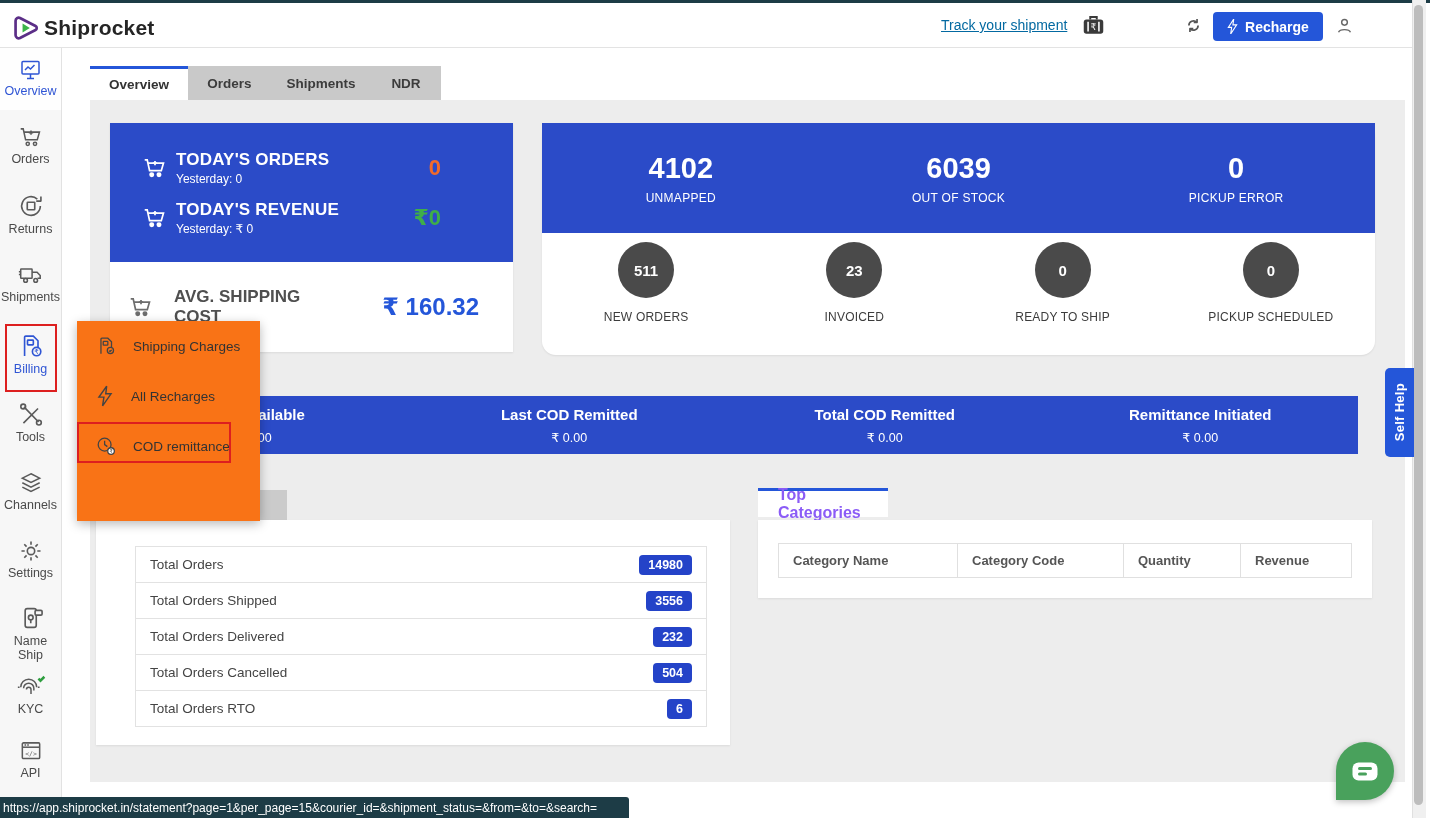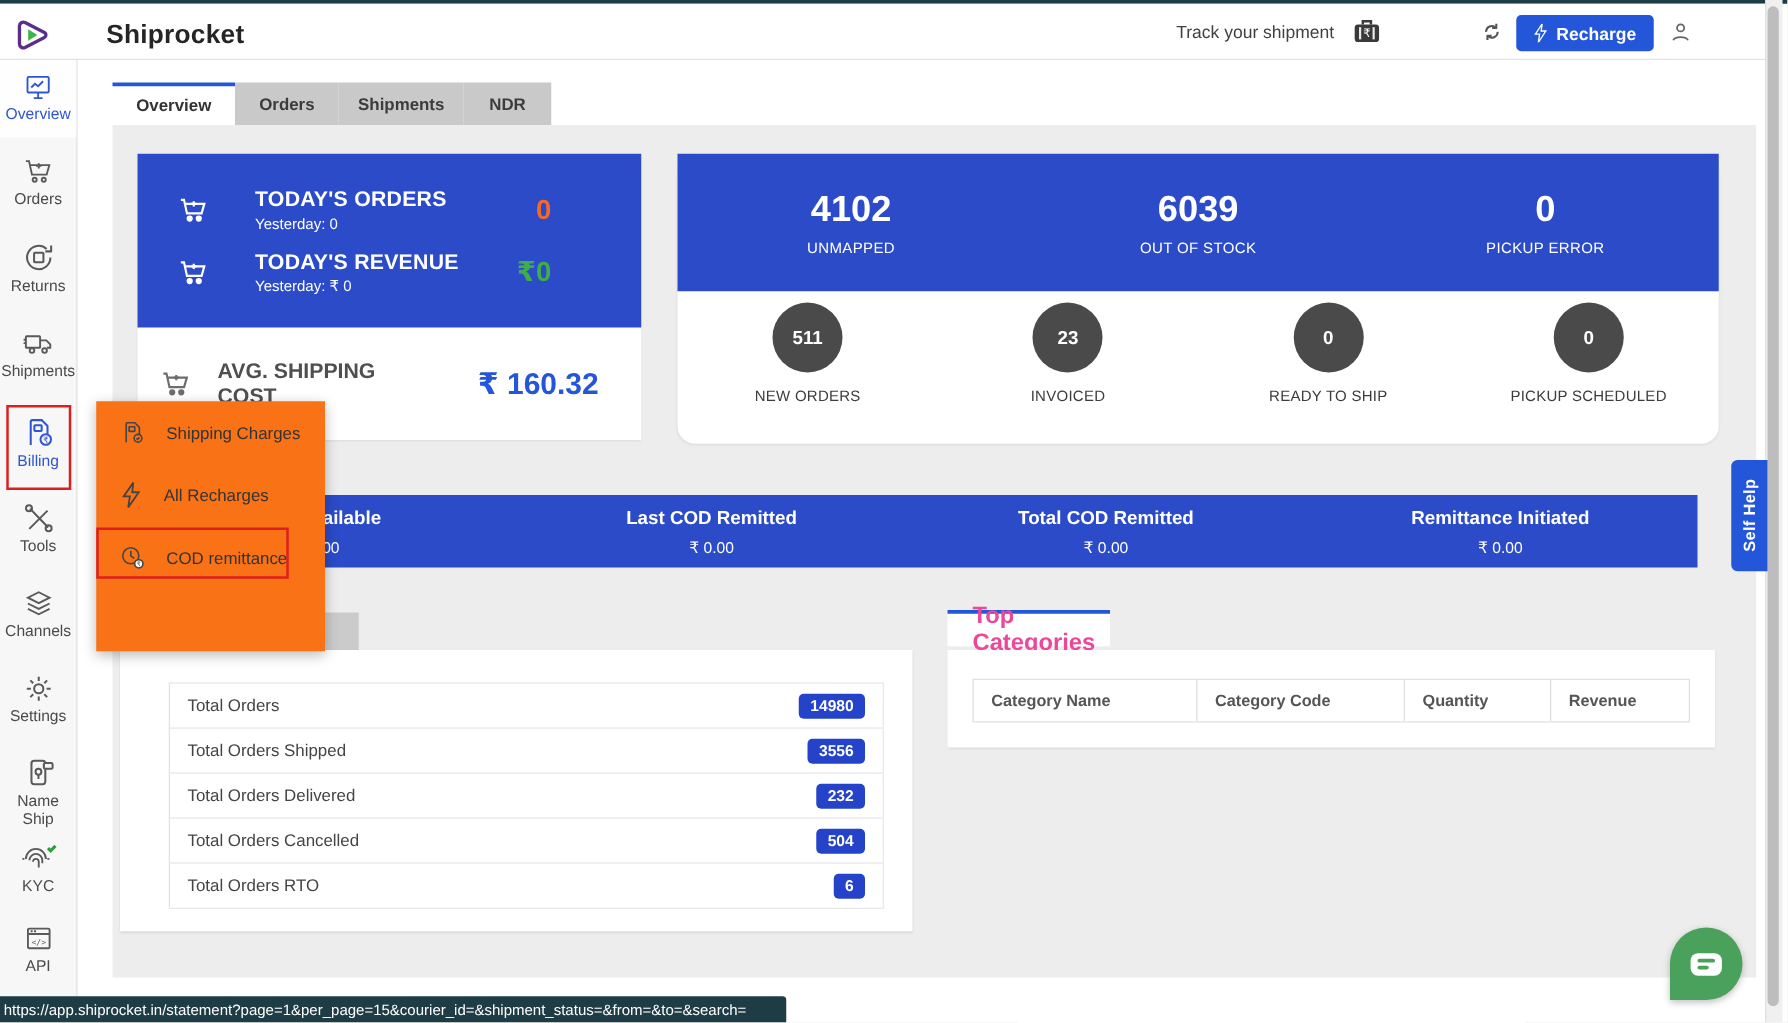--- a/index.html
+++ b/index.html
@@ -3,22 +3,22 @@
 <meta charset="utf-8">
 <style>
   html,body{margin:0;padding:0;}
   body{width:1430px;height:818px;position:relative;overflow:hidden;background:#fff;
        font-family:"Liberation Sans","DejaVu Sans",sans-serif;color:#333;}
   .abs{position:absolute;}
   
   .top-strip{left:0;top:0;width:1430px;height:3px;background:#1d3c46;}
   .header{left:0;top:3px;width:1412px;height:44px;background:#fff;border-bottom:1px solid #e3e3e3;}
   .logo{left:12px;top:11px;display:flex;align-items:center;gap:2px;}
-  .brand{font-size:21px;font-weight:700;color:#252525;letter-spacing:.2px;margin-left:41px;}
-  .track{left:941px;top:14px;font-size:14px;color:#404040;}
+  .brand{font-size:21px;font-weight:700;color:#252525;letter-spacing:.2px;}
+  .track{left:941px;top:14px;font-size:14px;color:#0369a1;text-decoration:underline;}
   .wallet{left:1080px;top:9px;}
   .refresh{left:1185px;top:14px;}
   .recharge{left:1213px;top:9px;width:110px;height:29px;background:#2456d9;border:none;border-radius:4px;
             color:#fff;font-size:14px;font-weight:700;display:flex;align-items:center;justify-content:center;gap:7px;
             font-family:inherit;cursor:pointer;}
   .person{left:1335px;top:13px;}
   
   .sidebar{left:0;top:48px;width:61px;height:749px;background:#f7f7f7;border-right:1px solid #e2e2e2;}
   .sb-active-bg{left:0;top:0;width:61px;height:62px;background:#fefefe;}
   .sb-item{left:0;width:61px;text-align:center;cursor:pointer;}
@@ -29,21 +29,21 @@
   .tabbar{left:90px;top:66px;height:34px;display:flex;}
   .tab{height:34px;display:flex;align-items:center;justify-content:center;
        font-size:13.5px;font-weight:700;color:#3c3c3c;background:#c9c9c9;cursor:pointer;}
   .tab.active{background:#fff;border-top:3px solid #2456d9;height:31px;color:#333;}
   
   .panel{left:90px;top:100px;width:1315px;height:682px;background:#ededed;}
   .card{background:#fff;box-shadow:0 1px 2px rgba(0,0,0,.08);}
   
   .left-card{left:110px;top:123px;width:403px;height:229px;}
   .left-blue{height:139px;background:#2b4bc8;color:#fff;display:flex;flex-direction:column;justify-content:center;gap:14px;padding:0 0 0 30px;box-sizing:border-box;}
-  .trow{display:flex;align-items:center;gap:34px;}
+  .trow{display:flex;align-items:center;gap:6px;}
   .trow .tt{font-size:17px;font-weight:700;letter-spacing:.2px;}
   .trow .ts{font-size:12px;margin-top:2px;}
   .trow .tv{margin-left:auto;margin-right:72px;font-size:22px;font-weight:700;}
   .tv.orange{color:#f26a2a;} .tv.green{color:#3fae49;}
   .avg-row{height:90px;display:flex;align-items:center;gap:18px;padding-left:16px;box-sizing:border-box;}
   .avg-title{font-size:17px;font-weight:700;color:#4f4f4f;width:150px;line-height:1.2;}
   .avg-val{margin-left:auto;margin-right:34px;font-size:24px;font-weight:700;color:#2456d9;}
   
   .right-card{left:542px;top:123px;width:833px;height:232px;border-radius:14px;}
   .inv-blue{height:110px;background:#2b4bc8;display:flex;color:#fff;}
@@ -62,21 +62,21 @@
   
   .hidden-tab{left:225px;top:490px;width:62px;height:30px;background:#cbcbcb;display:flex;align-items:center;justify-content:center;font-size:13px;font-weight:700;color:#333;cursor:pointer;}
   .summary-card{left:96px;top:520px;width:634px;height:225px;}
   .sum-list{position:absolute;left:39px;top:26px;width:570px;border:1px solid #e2e2e2;}
   .sum-row{height:35px;display:flex;align-items:center;padding:0 14px;border-bottom:1px solid #e2e2e2;background:#fff;cursor:pointer;}
   .sum-row:last-child{border-bottom:none;}
   .sum-lbl{font-size:13.5px;color:#444;}
   .badge{margin-left:auto;background:#2443c8;color:#fff;font-size:12.5px;font-weight:700;padding:3px 9px;border-radius:4px;}
   
   .topcat-tab{left:758px;top:488px;width:130px;height:29px;background:#fff;border-top:3px solid #2456d9;
-              display:flex;align-items:center;padding-left:20px;box-sizing:border-box;font-size:19px;font-weight:700;color:#ec4899;cursor:pointer;}
+              display:flex;align-items:center;padding-left:20px;box-sizing:border-box;font-size:16px;font-weight:700;color:#8b5cf6;cursor:pointer;}
   .topcat-card{left:758px;top:520px;width:614px;height:78px;}
   .tc-table{position:absolute;left:20px;top:23px;width:574px;height:35px;border:1px solid #e0e0e0;display:flex;box-sizing:border-box;}
   .tc-th{display:flex;align-items:center;padding-left:14px;font-size:13px;font-weight:700;color:#555;border-right:1px solid #e0e0e0;box-sizing:border-box;}
   .tc-th:last-child{border-right:none;}
   
   .menu{left:77px;top:321px;width:183px;height:200px;background:#f97316;box-shadow:0 3px 10px rgba(0,0,0,.28);z-index:30;}
   .menu-item{height:50px;display:flex;align-items:center;gap:16px;padding-left:18px;cursor:pointer;}
   .menu-item .ml{font-size:13.5px;color:#333;}
   .cod-box{position:absolute;left:0;top:101px;width:150px;height:37px;border:2px solid #dd1f1f;pointer-events:none;}
   

